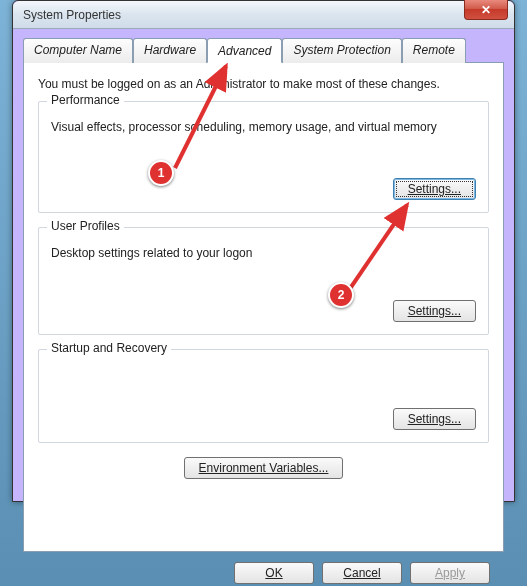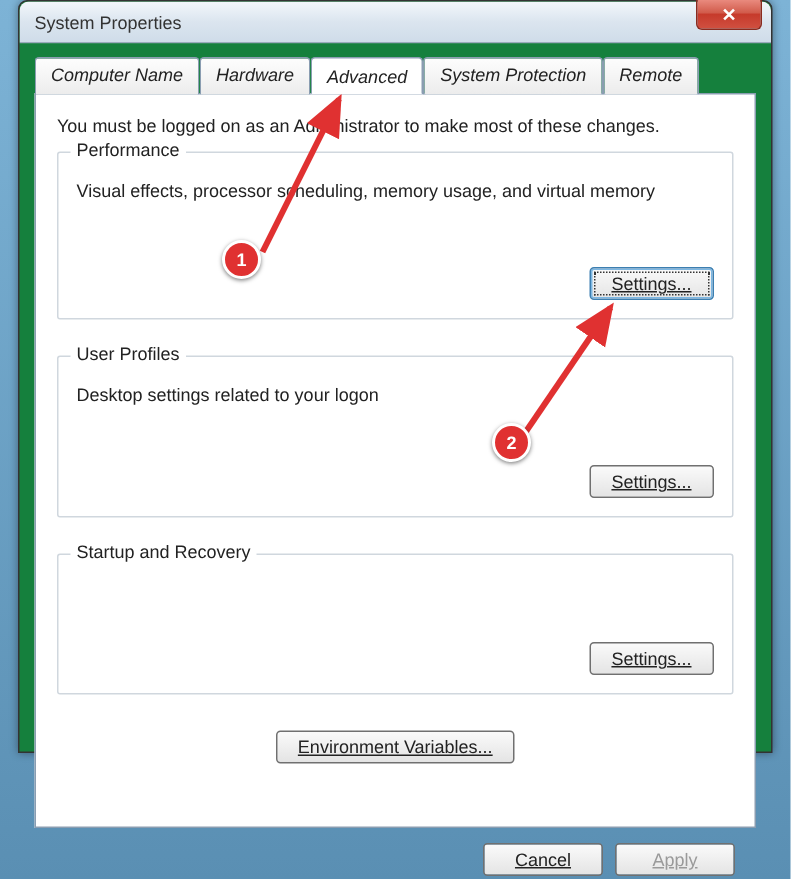--- a/index.html
+++ b/index.html
@@ -1,27 +1,27 @@
 <!DOCTYPE html>
 <html><head>
 <meta charset="utf-8">
 <style>
 * { box-sizing: border-box; margin: 0; padding: 0; font-family: "Segoe UI", Tahoma, sans-serif; font-size: 12px; }
 body { width: 527px; height: 586px; background: linear-gradient(180deg, #7db3d6 0%, #5a8fb3 100%); position: relative; overflow: hidden; }
-.window { position: absolute; top: 0; left: 12px; width: 503px; height: 502px; background: #15803d; border: 1px solid #333; border-radius: 6px 6px 0 0; box-shadow: 0 0 6px rgba(0,0,0,0.4); }
+.window { position: absolute; top: 0; left: 12px; width: 503px; height: 502px; background: #c4b5fd; border: 1px solid #333; border-radius: 6px 6px 0 0; box-shadow: 0 0 6px rgba(0,0,0,0.4); }
 .titlebar { height: 28px; background: linear-gradient(180deg, #f3f7fb 0%, #dbe5ef 50%, #cfdce9 100%); border-bottom: 1px solid #9ab; border-radius: 6px 6px 0 0; display: flex; align-items: center; padding: 0 4px 0 10px; position: relative; }
 .title { color: #333; }
 .close-btn { position: absolute; right: 6px; top: -1px; width: 44px; height: 20px; background: linear-gradient(180deg, #e98a7e 0%, #d15b4b 45%, #c63a2b 50%, #d05040 100%); border: 1px solid #8a2b1f; border-top: none; border-radius: 0 0 4px 4px; color: #fff; display: flex; align-items: center; justify-content: center; font-size: 11px; font-weight: bold; cursor: pointer; }
 .content { padding: 8px 10px 10px 10px; }
 .tabstrip { display: flex; position: relative; z-index: 2; }
 .tab { padding: 4px 10px 4px 10px; border: 1px solid #8a9db1; border-bottom: none; background: linear-gradient(180deg, #fdfdfd, #ececec); border-radius: 3px 3px 0 0; margin-right: 0px; cursor: pointer; position: relative; top: 1px; font-size: 12px; color: #222; font-style: italic; }
 .tab.active { background: #fff; z-index: 3; top: 1px; padding-top: 5px; border-bottom: 1px solid #fff; }
 .tabpanel { border: 1px solid #8a9db1; background: #fff; padding: 14px 14px 14px 14px; min-height: 490px; position: relative; }
 .intro { color: #222; margin-bottom: 10px; }
-.group { border: 1px solid #d0d7de; border-radius: 2px; margin-bottom: 24px; position: relative; padding: 18px 12px 12px 12px; }
+.group { border: 1px solid #d0d7de; border-radius: 2px; margin-bottom: 14px; position: relative; padding: 18px 12px 12px 12px; }
 .group-title { position: absolute; top: -9px; left: 8px; background: #fff; padding: 0 4px; color: #222; }
 .group-desc { color: #222; }
 .btn-row { display: flex; justify-content: flex-end; margin-top: 44px; }
 .btn-row.tight { margin-top: 40px; }
 .btn { min-width: 80px; padding: 3px 14px; border: 1px solid #707070; border-radius: 3px; background: linear-gradient(180deg, #fafafa, #e4e4e4); cursor: pointer; color: #222; font-size: 12px; text-decoration: underline; }
 .btn:focus, .btn.focused { outline: 1px dotted #333; outline-offset: -4px; border-color: #3c7fb1; box-shadow: 0 0 0 1px #7db7e2 inset; }
 .btn.disabled { color: #9a9a9a; cursor: default; }
 .envrow { display: flex; justify-content: center; margin-top: 4px; }
 .dlg-buttons { display: flex; justify-content: flex-end; gap: 8px; padding: 10px 14px 0 0; }
 
@@ -72,20 +72,21 @@
         <div class="btn-row tight">
           <button class="btn">Settings...</button>
         </div>
       </div>
 
       <div class="envrow">
         <button class="btn">Environment Variables...</button>
       </div>
     </div>
     <div class="dlg-buttons">
+      <button class="btn">OK</button>
       <button class="btn">Cancel</button>
       <button class="btn disabled">Apply</button>
     </div>
   </div>
 </div>
 
 <div class="overlay">
 
   <div class="arrow" style="left:158px; top:58px;">
     <svg width="100" height="130">

